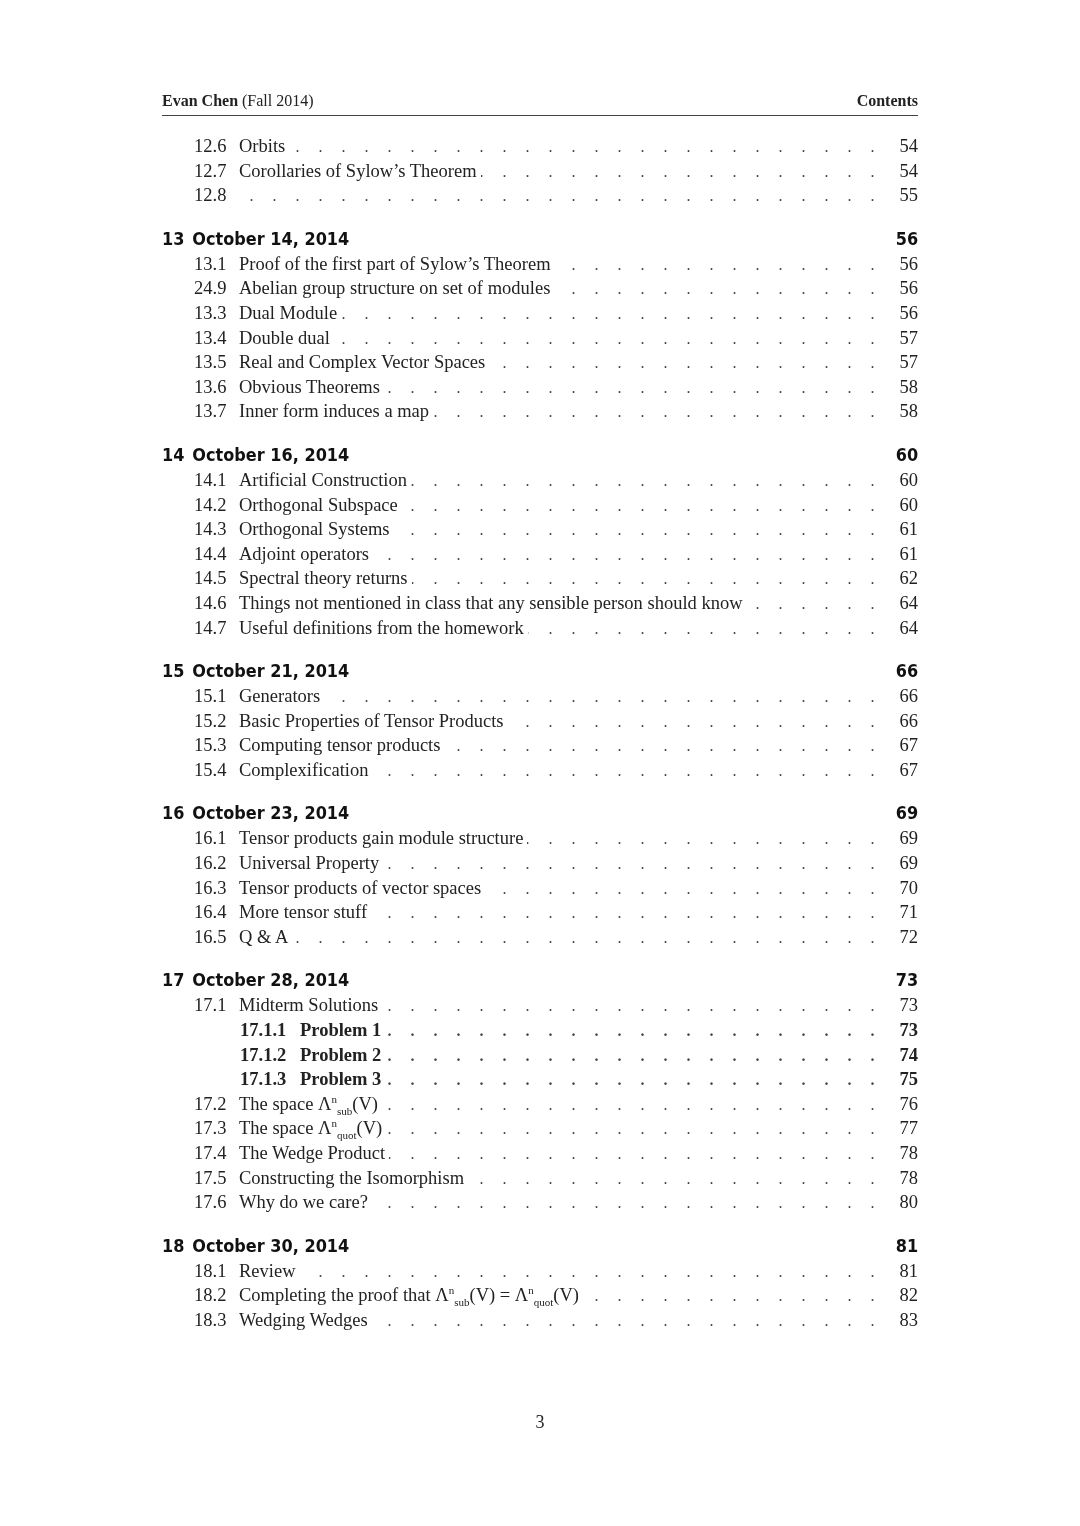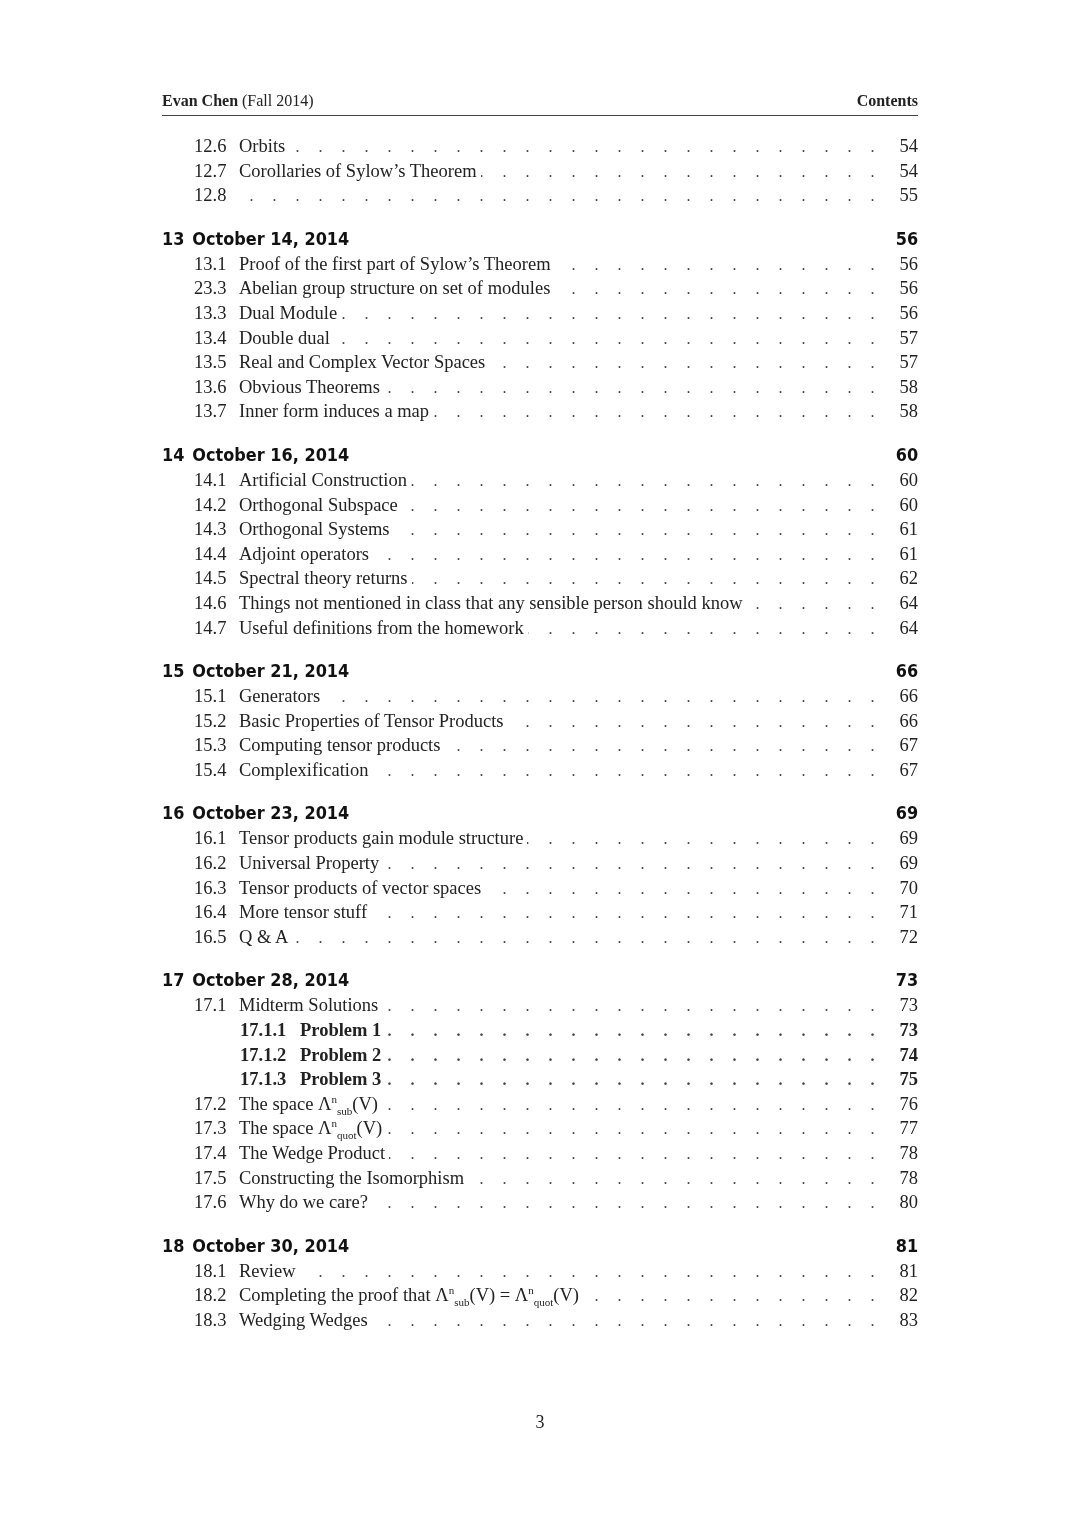--- a/index.html
+++ b/index.html
@@ -93,21 +93,21 @@
       <span class="ctitle">October 14, 2014</span>
       <span class="cpage">56</span>
     </div>
     <div class="row sec">
       <span class="num">13.1</span>
       <span class="title">Proof of the first part of Sylow’s Theorem</span>
       <span class="dots">. . . . . . . . . . . . . . . . . . . . . . . . . . . . . . . . . . . . . . . . . . . . . . . . . . . . . . . . . . . . . . . . . . . . . . . . . . . . . . . . </span>
       <span class="page">56</span>
     </div>
     <div class="row sec">
-      <span class="num">23.3</span>
+      <span class="num">24.9</span>
       <span class="title">Abelian group structure on set of modules</span>
       <span class="dots">. . . . . . . . . . . . . . . . . . . . . . . . . . . . . . . . . . . . . . . . . . . . . . . . . . . . . . . . . . . . . . . . . . . . . . . . . . . . . . . . </span>
       <span class="page">56</span>
     </div>
     <div class="row sec">
       <span class="num">13.3</span>
       <span class="title">Dual Module</span>
       <span class="dots">. . . . . . . . . . . . . . . . . . . . . . . . . . . . . . . . . . . . . . . . . . . . . . . . . . . . . . . . . . . . . . . . . . . . . . . . . . . . . . . . </span>
       <span class="page">56</span>
     </div>

